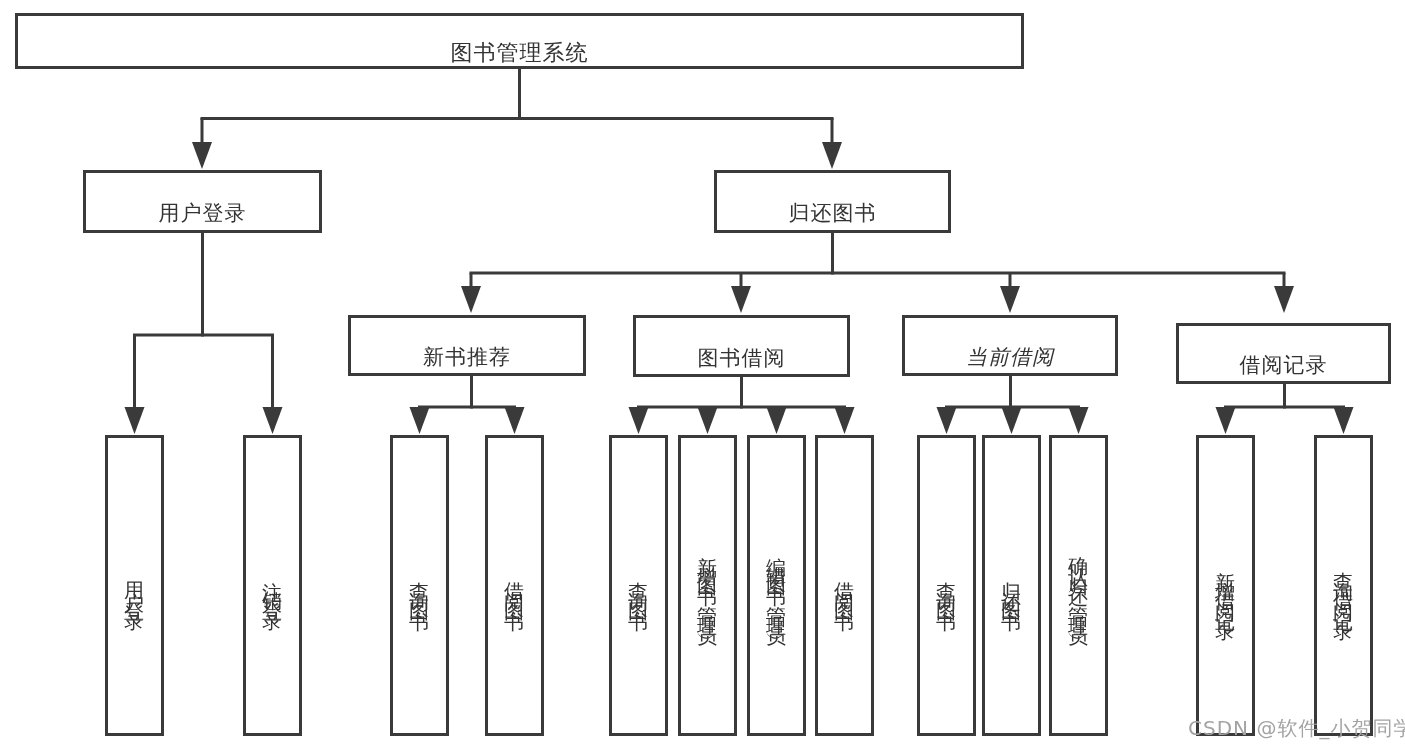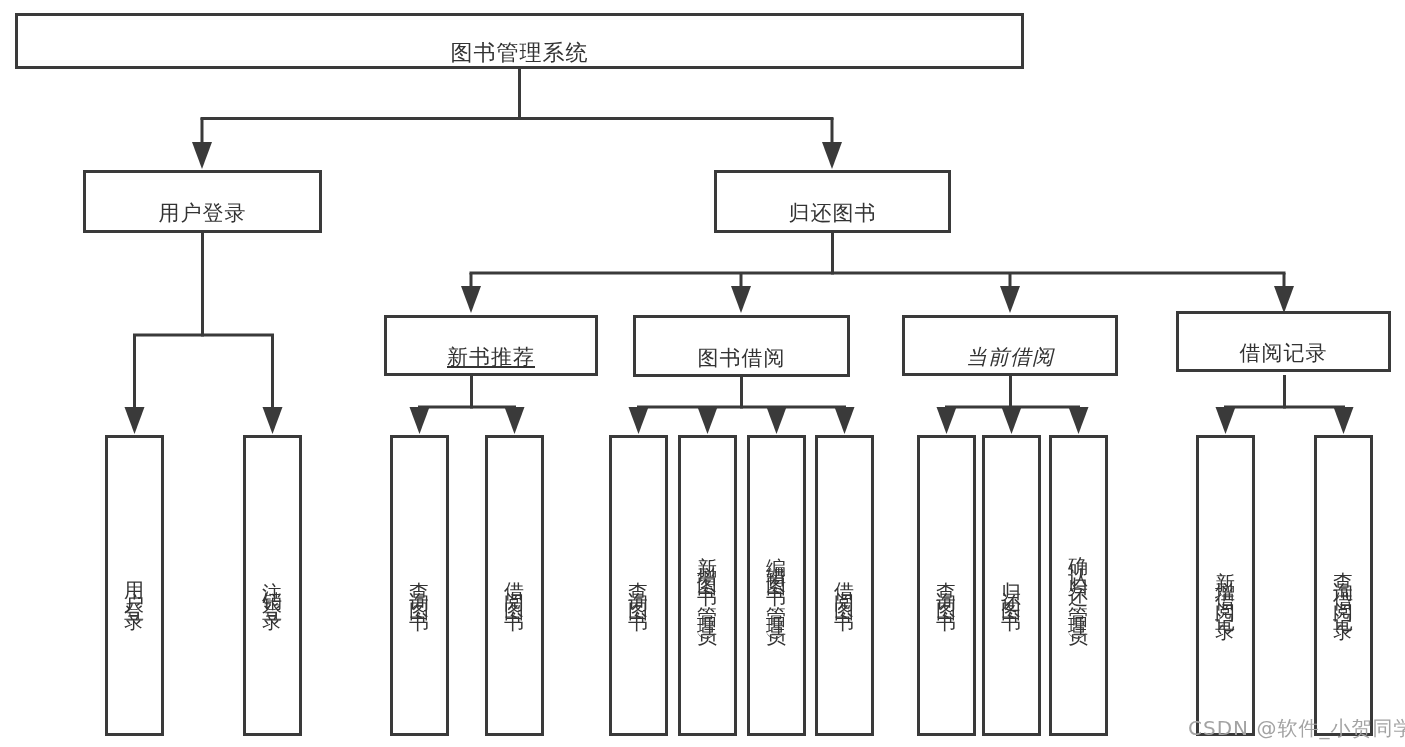--- a/index.html
+++ b/index.html
@@ -132,30 +132,30 @@
     <span class="h-label root-label">图书管理系统</span>
   </div>
 
   <div class="node" style="left:83px;top:170px;width:239px;height:63px;">
     <span class="h-label">用户登录</span>
   </div>
   <div class="node" style="left:714px;top:170px;width:237px;height:63px;">
     <span class="h-label">归还图书</span>
   </div>
 
-  <div class="node" style="left:384px;top:315px;width:214px;height:61px;text-decoration:underline;">
+  <div class="node" style="left:348px;top:315px;width:238px;height:61px;">
     <span class="h-label">新书推荐</span>
   </div>
   <div class="node" style="left:633px;top:315px;width:217px;height:62px;">
     <span class="h-label">图书借阅</span>
   </div>
   <div class="node" style="left:902px;top:315px;width:216px;height:61px;font-style:italic;">
     <span class="h-label">当前借阅</span>
   </div>
-  <div class="node" style="left:1176px;top:311px;width:215px;height:61px;">
+  <div class="node" style="left:1176px;top:323px;width:215px;height:61px;">
     <span class="h-label">借阅记录</span>
   </div>
 
   <div class="node leaf" style="left:105px;">
     <span class="v-label">用户登录</span>
   </div>
   <div class="node leaf" style="left:243px;">
     <span class="v-label">注销登录</span>
   </div>
   <div class="node leaf" style="left:390px;">

